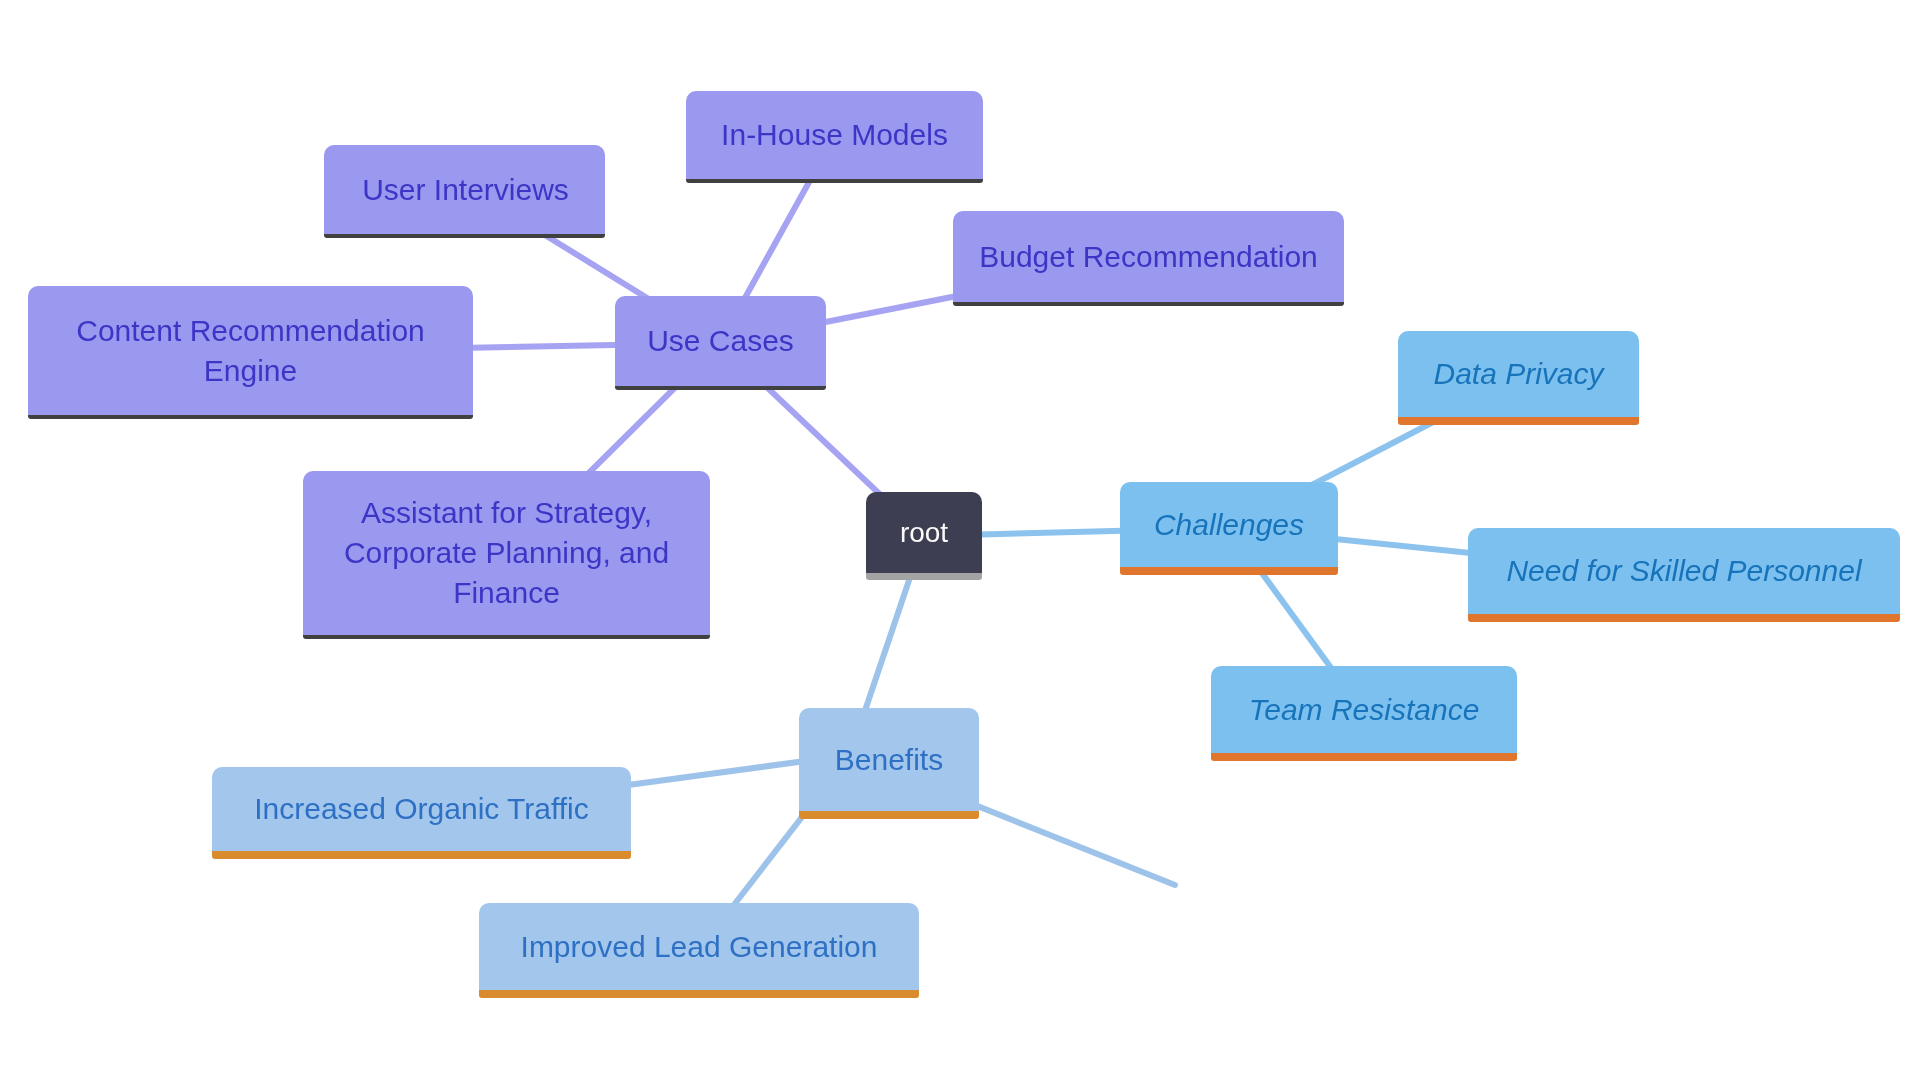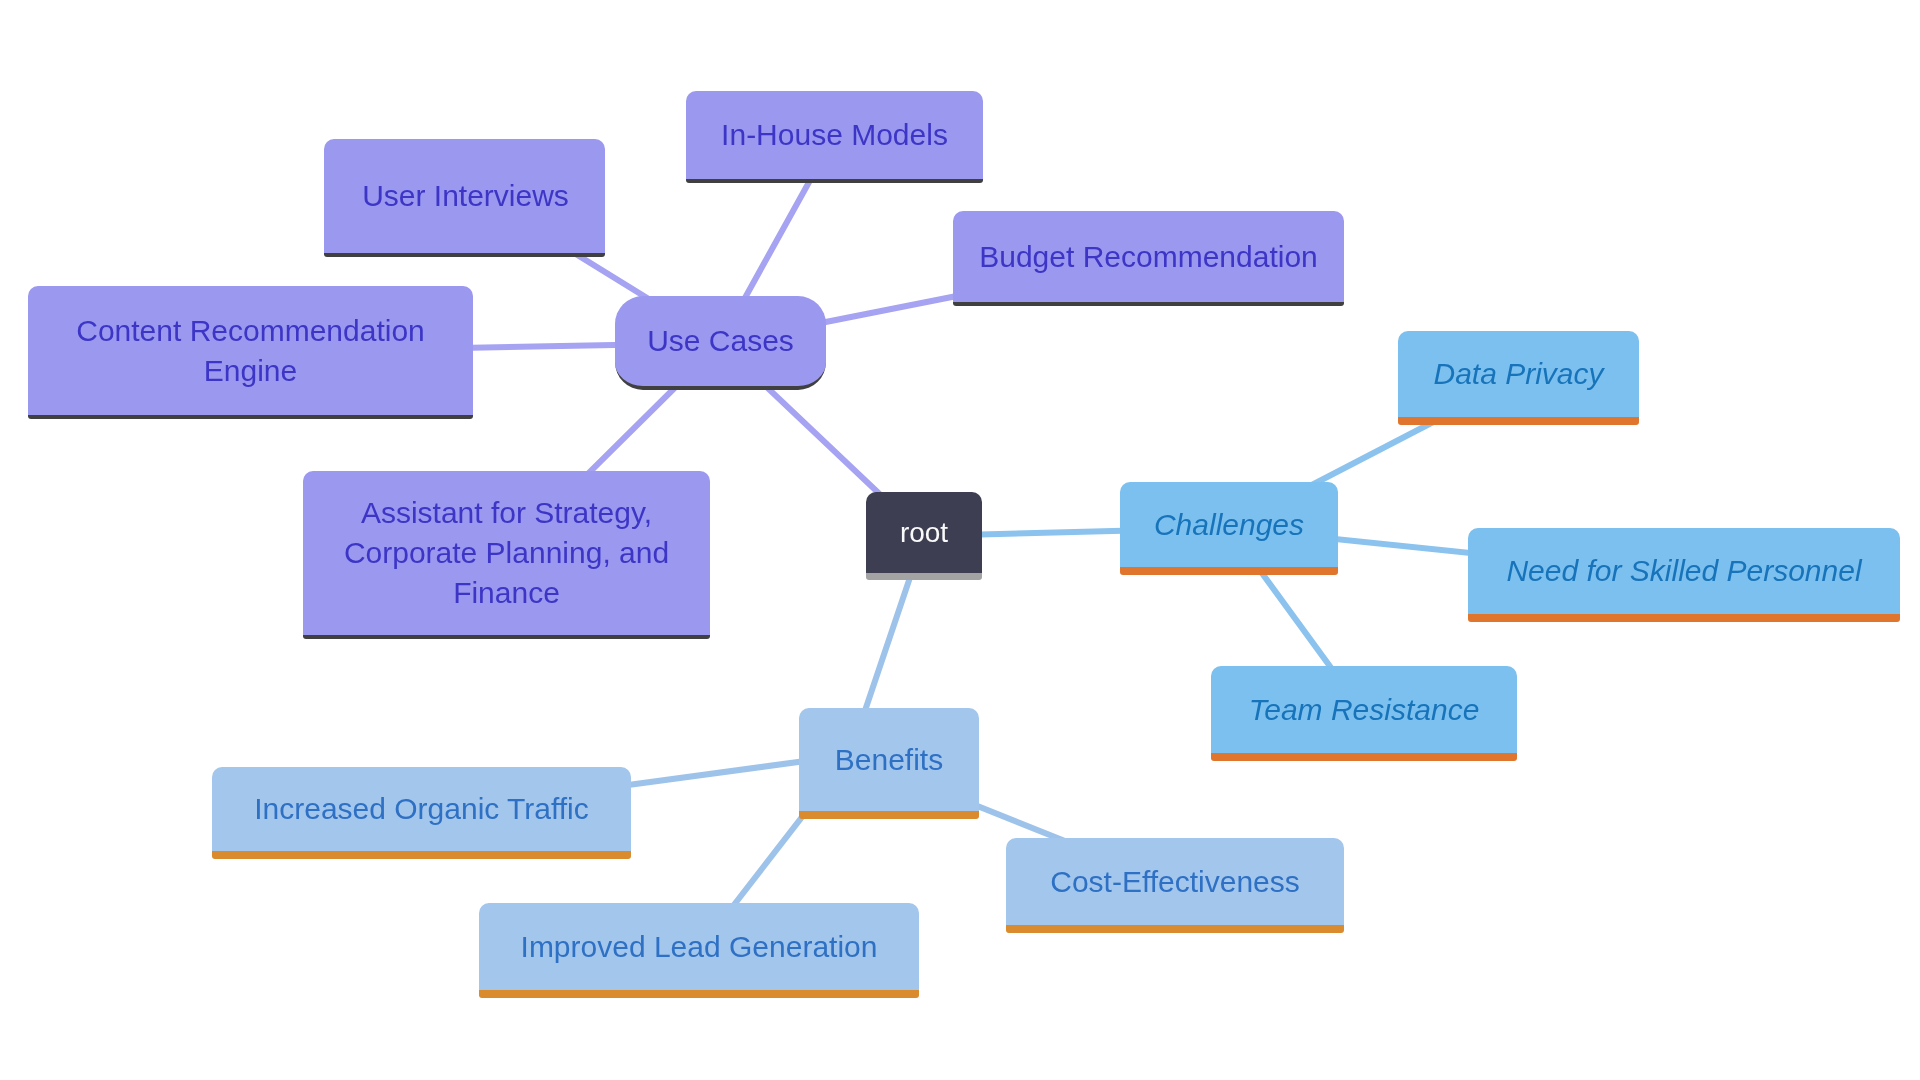--- a/index.html
+++ b/index.html
@@ -85,29 +85,29 @@
       <line stroke="#9ec3ea" x1="850" y1="755" x2="421" y2="813"></line>
       <line stroke="#9ec3ea" x1="850" y1="755" x2="699" y2="950"></line>
       <line stroke="#9ec3ea" x1="850" y1="755" x2="1175" y2="885"></line>
     </g>
   </svg>
 
   <div class="node node-root" style="left:866px; top:492px; width:116px; height:88px;">
     <span>root</span>
   </div>
 
-  <div class="node node-purple" style="left:615px; top:296px; width:211px; height:94px;border-radius:28px;">
+  <div class="node node-purple" style="left:615px; top:296px; width:211px; height:94px;">
     <span>Use Cases</span>
   </div>
 
   <div class="node node-purple" style="left:686px; top:91px; width:297px; height:92px;">
     <span>In-House Models</span>
   </div>
 
-  <div class="node node-purple" style="left:324px; top:139px; width:281px; height:118px;padding-left:16px;">
+  <div class="node node-purple" style="left:324px; top:145px; width:281px; height:93px;padding-left:16px;">
     <span>User Interviews</span>
   </div>
 
   <div class="node node-purple" style="left:28px; top:286px; width:445px; height:133px;">
     <span>Content Recommendation Engine</span>
   </div>
 
   <div class="node node-purple" style="left:303px; top:471px; width:407px; height:168px;">
     <span>Assistant for Strategy, Corporate Planning, and Finance</span>
   </div>
@@ -137,17 +137,14 @@
   </div>
 
   <div class="node node-lightblue" style="left:212px; top:767px; width:419px; height:92px;">
     <span>Increased Organic Traffic</span>
   </div>
 
   <div class="node node-lightblue" style="left:479px; top:903px; width:440px; height:95px;">
     <span>Improved Lead Generation</span>
   </div>
 
-  <div class="node node-lightblue" style="left:1006px; top:838px; width:338px; height:95px;">
-    <span>Cost-Effectiveness</span>
-  </div>
 
 </div>
 
 </body></html>

